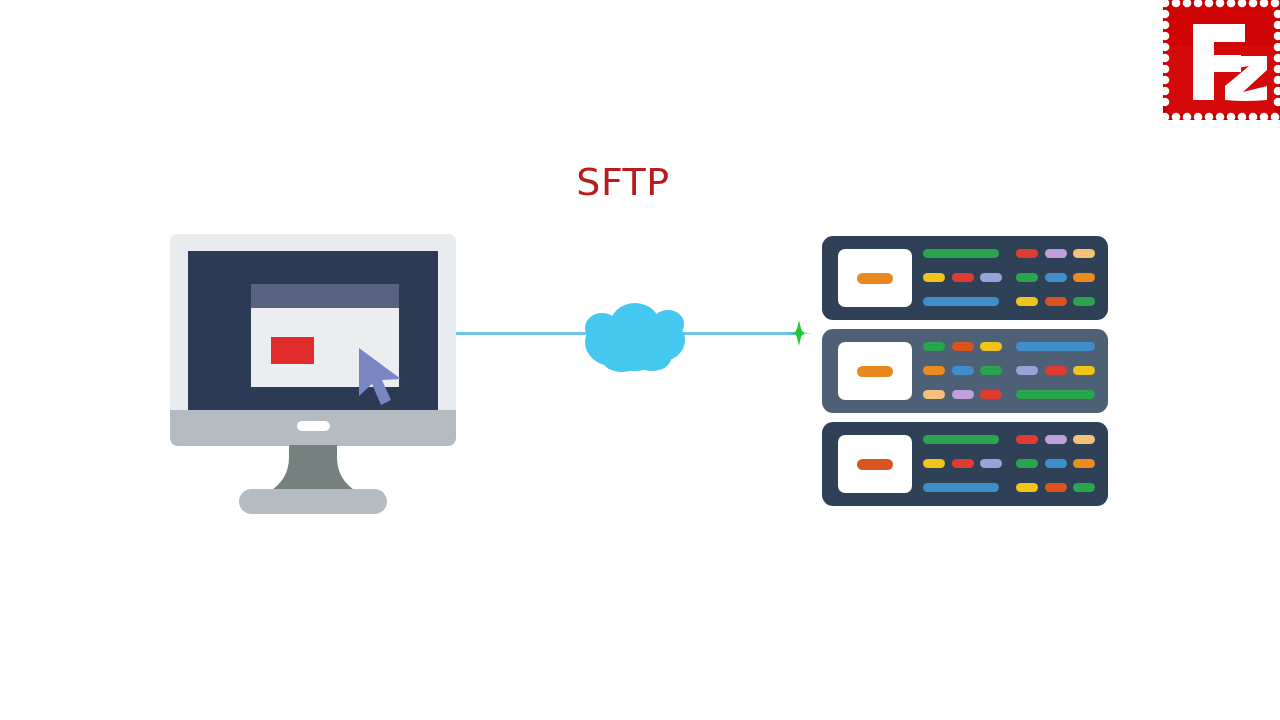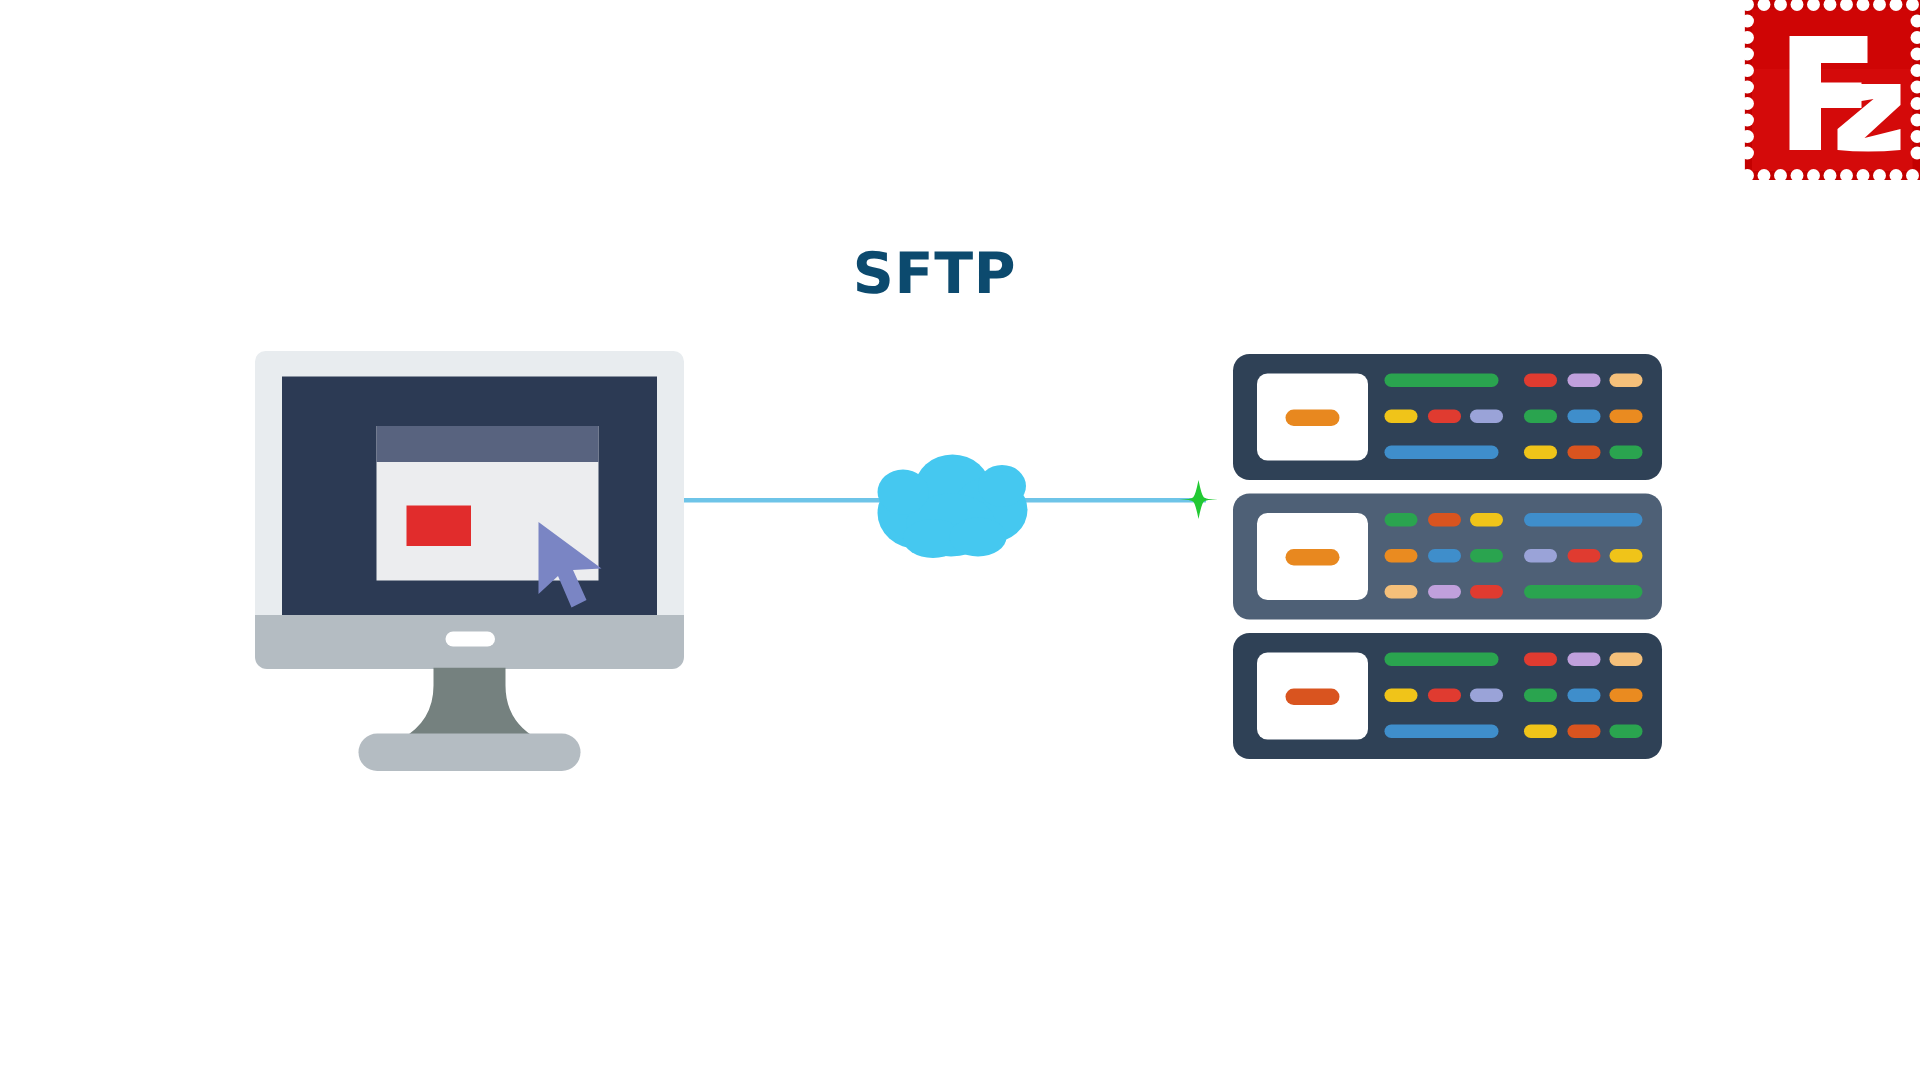--- a/index.html
+++ b/index.html
@@ -169,21 +169,21 @@
       </g>
 
       <g fill="#ffffff">
         <path d="M30 24 L82 24 L82 42 L51 42 L51 55 L78 55 L78 72 L51 72 L51 100 L30 100 Z"></path>
         <path d="M60 56 L104 56 L104 70 L80 92 Q88 90 96 88 L104 86 L104 100
                  Q82 102 62 100 L62 86 L86 66 Q74 68 62 70 Z"></path>
       </g>
     </svg>
   </div>
 
-  <div class="sftp-label" style="color: #0c4a6e; font-weight: bold;">SFTP</div>
+  <div class="sftp-label" style="color: #b91c1c;">SFTP</div>
 
   <div class="conn-line" style="background: rgb(110, 196, 232);"></div>
 
   <div class="monitor">
     <div class="mon-bezel" style="background: rgb(232, 236, 239);">
       <div class="mon-screen" style="background: rgb(44, 58, 84);">
         <div class="mon-win" style="background: rgb(236, 237, 239);">
           <div class="mon-win-title" style="background: rgb(88, 99, 127);"></div>
           <div class="mon-win-red" style="background: rgb(225, 44, 44);"></div>
         </div>

